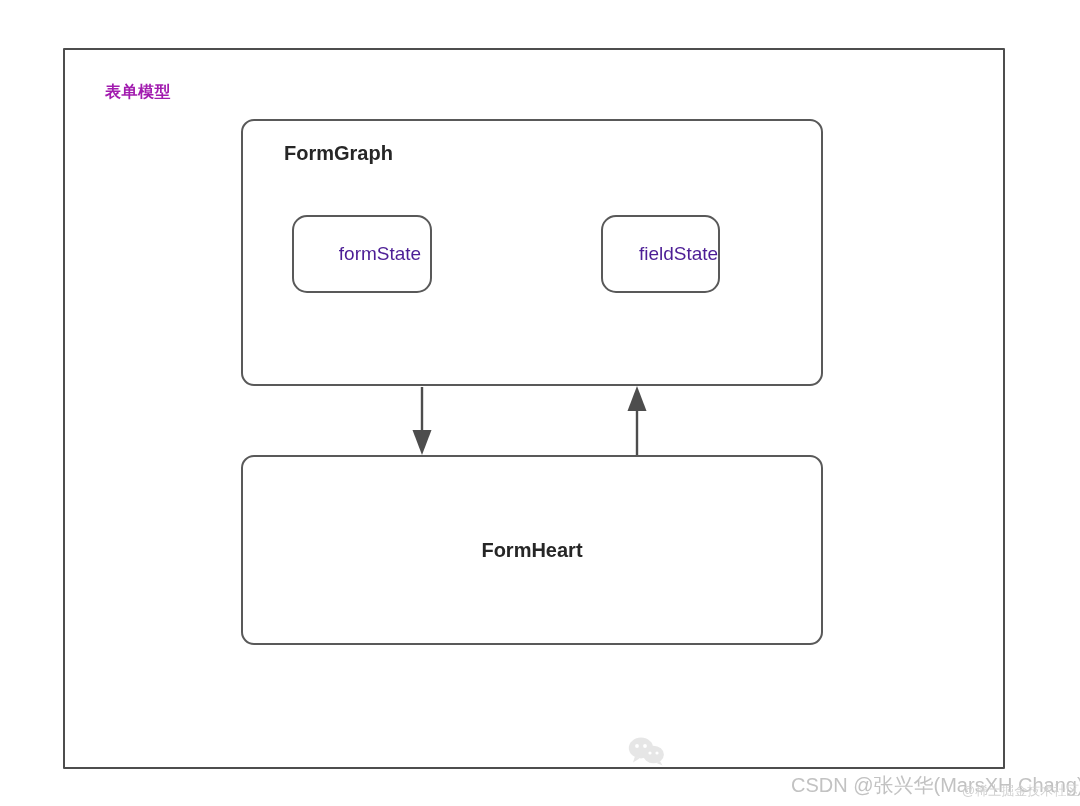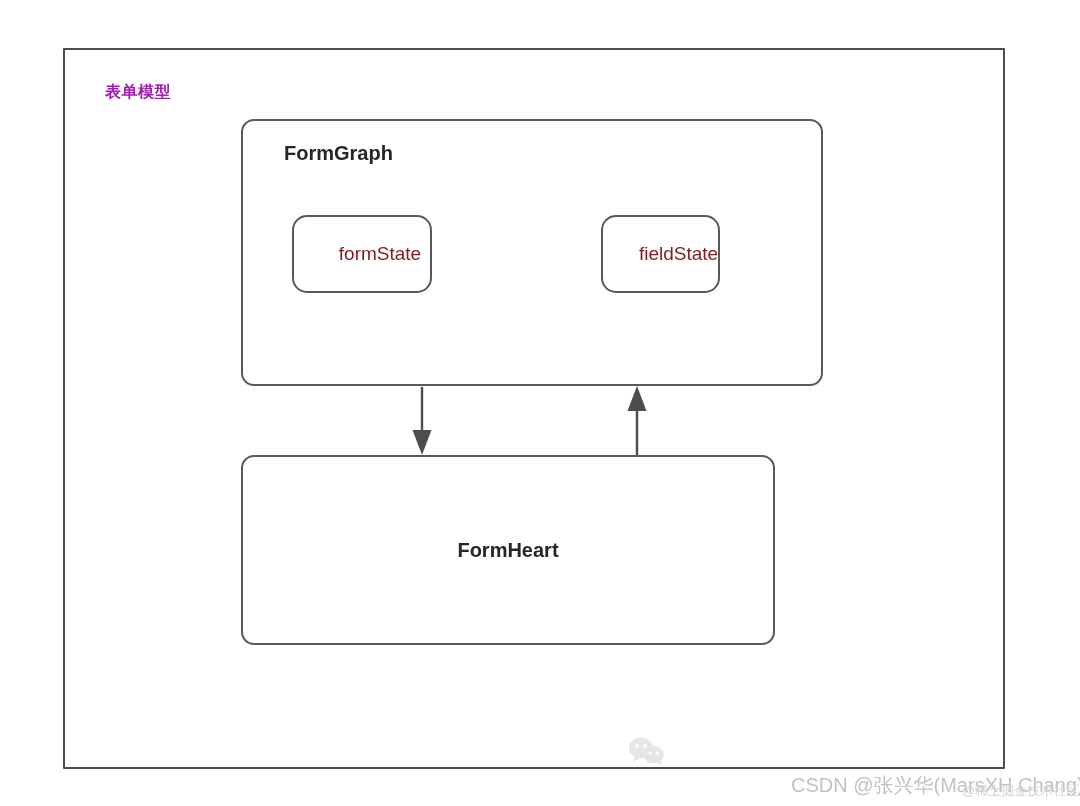--- a/index.html
+++ b/index.html
@@ -71,33 +71,33 @@
     border-radius: 15px;
     box-sizing: border-box;
     background: #ffffff;
     display: flex;
     align-items: center;
     justify-content: center;
   }
   .state-node .node-label {
     font-size: 19px;
     font-weight: normal;
-    color: #7f1d1d;
+    color: #4c1d95;
     white-space: nowrap;
     margin-left: 36px;
   }
   .node-formstate { left: 292px; width: 140px; }
   .node-fieldstate { left: 601px; width: 119px; }
 
   
   .formheart-box {
     position: absolute;
     left: 241px;
     top: 455px;
-    width: 534px;
+    width: 582px;
     height: 190px;
     border: 2px solid #595959;
     border-radius: 13px;
     box-sizing: border-box;
     background: #ffffff;
     display: flex;
     align-items: center;
     justify-content: center;
   }
   .formheart-label {

